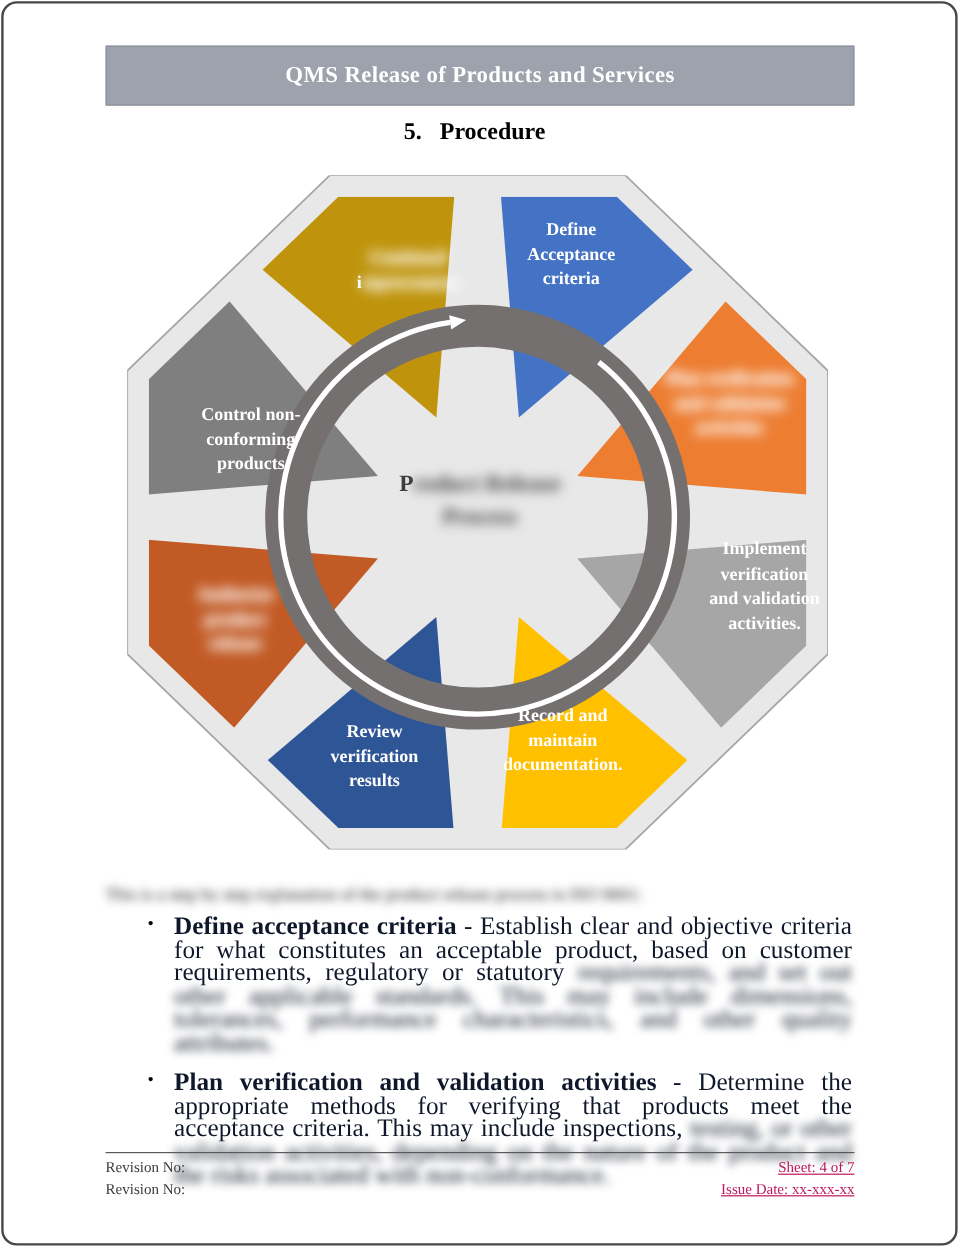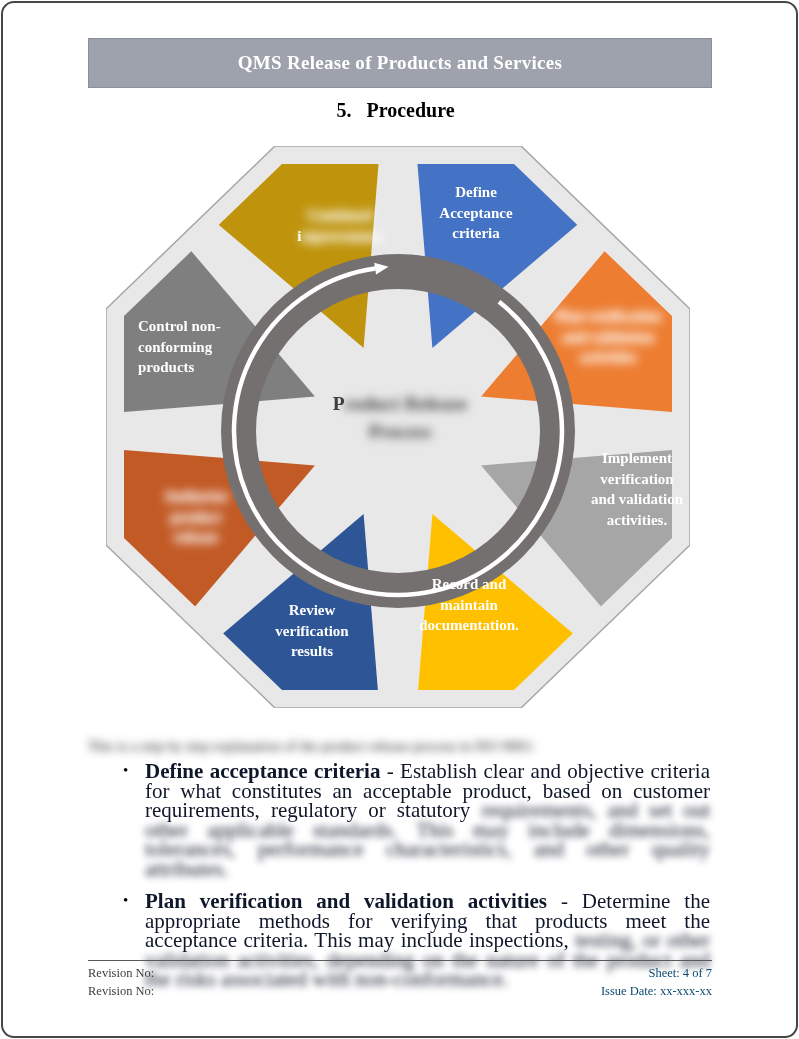--- a/index.html
+++ b/index.html
@@ -7,36 +7,36 @@
   .frame{position:absolute;left:1px;top:1px;right:1px;bottom:1px;border:2px solid #474747;border-radius:13px;}
   .banner{position:absolute;left:88px;top:38px;width:624px;height:50px;background:#9DA2AC;
     border:1px solid #8A8F99;box-sizing:border-box;display:flex;align-items:center;justify-content:center;}
   .banner span{color:#ffffff;font-weight:bold;font-size:19px;letter-spacing:.3px;}
   .section-head{position:absolute;left:88px;top:99px;width:600px;font-weight:bold;font-size:20px;color:#000;text-align:center;}
   .section-head .num{display:inline-block;width:45px;}
   #diagram{position:absolute;left:106px;top:146px;width:584px;height:562px;}
   #diagram svg{position:absolute;left:0;top:0;}
   .seg-label{position:absolute;color:#ffffff;font-weight:bold;font-size:15px;line-height:1.38;
     text-align:center;white-space:pre-line;}
-  .seg-label.left{text-align:left;}
+  .seg-label.left{text-align:center;margin-top:20px;}
   .center-label{position:absolute;color:#3E3E3E;font-weight:bold;font-size:19.5px;line-height:1.45;
     text-align:center;white-space:pre-line;}
   .blurx{filter:blur(5px);text-shadow:0 0 7px rgba(255,255,255,.95);}
   .blurd{filter:blur(5px);}
   .intro-line{position:absolute;left:88px;top:738px;width:480px;font-size:14.5px;color:#161616;
     white-space:nowrap;filter:blur(4px);}
   .bullets{position:absolute;left:123px;top:762px;width:587px;}
   .bullet-row{display:flex;margin-bottom:13px;}
   .bullet-marker{width:22px;font-size:15px;color:#000;flex:0 0 22px;}
   .bullet-text{width:565px;font-size:21px;line-height:19.5px;color:#0f172a;text-align:justify;}
   .bullet-text .term{font-weight:bold;}
   .blur-body{filter:blur(3.5px);}
   .footer-line{position:absolute;left:88px;top:960px;width:624px;border-top:1px solid #5A5A5A;}
   .footer-left{position:absolute;left:88px;top:964px;font-size:12.5px;color:#3D3D3D;line-height:18px;}
-  .footer-right{position:absolute;right:87px;top:964px;font-size:12.5px;color:#0c4a6e;line-height:18px;text-align:right;}
+  .footer-right{position:absolute;right:87px;top:964px;font-size:12.5px;color:#be185d;line-height:18px;text-align:right;text-decoration:underline;}
 </style>
 </head>
 <body>
 
 <div class="frame"></div>
 
 <div class="banner">
   <span>QMS Release of Products and Services</span>
 </div>
 
@@ -71,21 +71,21 @@
     <div class="seg-label" style="left: 292px; top: 36px; width: 156px;">Define
 Acceptance
 criteria</div>
     <div class="seg-label" style="left: 426px; top: 160px; width: 152px;"><span class="blurx">Plan verification
 and validation
 activities</span></div>
     <div class="seg-label" style="left: 446px; top: 302px; width: 170px;">Implement
 verification
 and validation
 activities.</div>
-    <div class="seg-label" style="left: 282px; top: 428px; width: 162px;">Record and
+    <div class="seg-label" style="left: 282px; top: 441px; width: 162px;">Record and
 maintain
 documentation.</div>
     <div class="seg-label" style="left: 130px; top: 454px; width: 152px;">Review
 verification
 results</div>
     <div class="seg-label" style="left: 22px; top: 340px; width: 136px;"><span class="blurx">Authorise
 product
 release</span></div>
     <div class="seg-label left" style="left: 32px; top: 170px; width: 142px;">Control non-
 conforming

